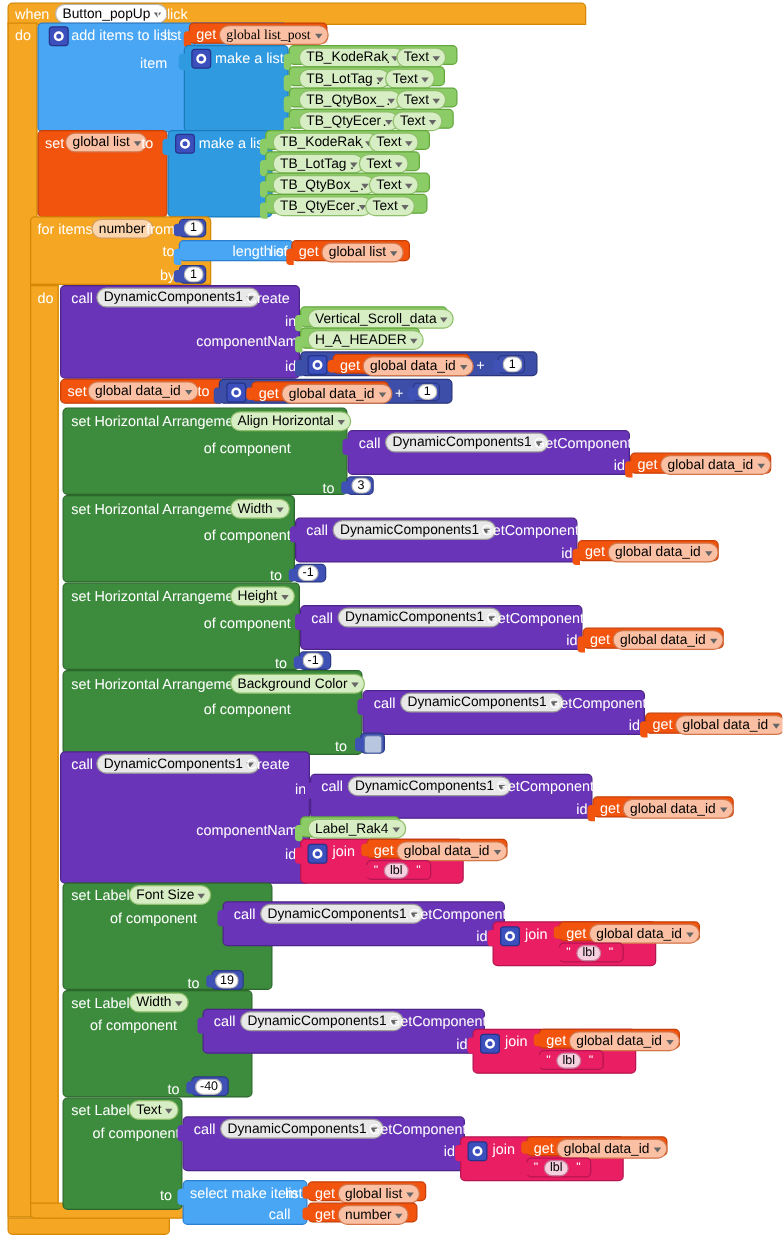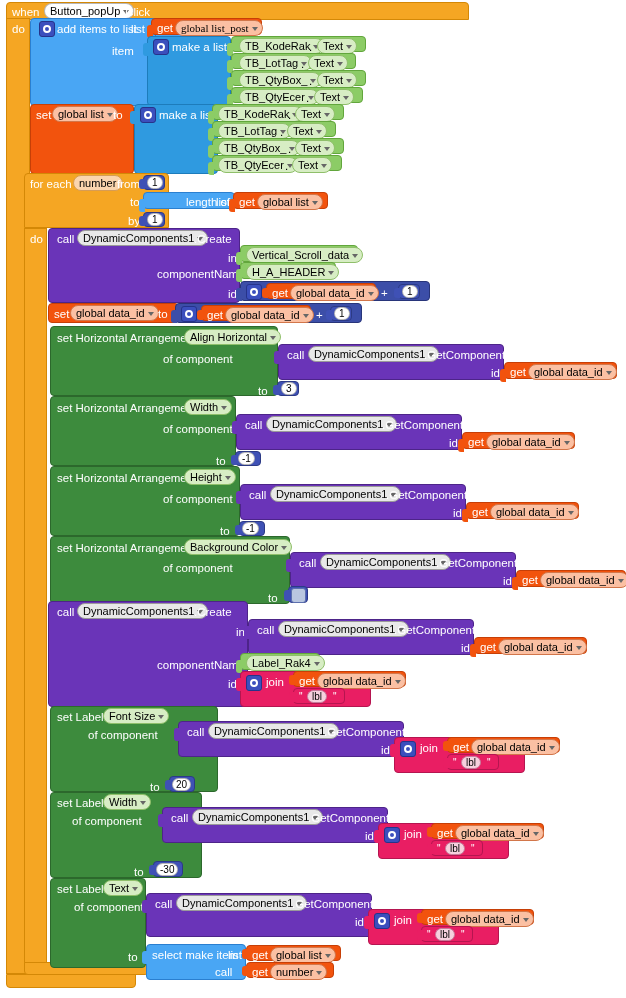--- a/index.html
+++ b/index.html
@@ -152,21 +152,21 @@
       <span class="plug" style="background:#8ccc66;"></span>
     </div>
   <span class="pill greenp" style="position:absolute;left:218px;top:157px;">TB_QtyEcer</span>
   <span class="lbl dark" style="left:285px;top:160px;">.</span>
   <span class="pill greenp" style="position:absolute;left:292px;top:157px;">Text</span>
 
   <div class="blk c-ctrl" style="left:24px;top:173px;width:145px;height:55px;border-radius:4px 4px 0 0;"></div>
   <div class="blk c-ctrl" style="left:24px;top:228px;width:23px;height:740px;border-radius:0;"></div>
   <div class="blk c-ctrl" style="left:24px;top:962px;width:125px;height:13px;border-radius:0 0 4px 4px;"></div>
 
-  <span class="lbl" style="left:30px;top:178px;">for each</span>
+  <span class="lbl" style="left:30px;top:178px;">for items</span>
   <span class="pill ctrlp nodrop" style="position:absolute;left:73px;top:175px;">number</span>
   <span class="lbl" style="left:117px;top:178px;">from</span>
   <div class="blk c-math" style="left:143px;top:175px;width:22px;height:15px;">
       <span class="plug" style="background:#3f51b5;top:3px;height:10px;"></span>
     </div>
   <span class="pill nodrop" style="position:absolute;left:147px;top:176px;font-size:10px;padding:0px 4px;">1</span>
 
   <span class="lbl" style="left:130px;top:196px;">to</span>
   <div class="blk c-list" style="left:143px;top:192px;width:92px;height:17px;">
       <span class="plug" style="background:#49a6f4;"></span>
@@ -395,21 +395,21 @@
   <div class="blk c-text" style="left:447px;top:754px;width:52px;height:16px;">
       <span class="plug" style="background:#e91e63;top:3px;height:10px;"></span>
     </div>
   <span class="quote" style="position:absolute;left:453px;top:757px;">"</span>
   <span class="pill textp nodrop" style="position:absolute;left:461px;top:756px;font-size:10px;padding:0 4px;">lbl</span>
   <span class="quote" style="position:absolute;left:487px;top:757px;">"</span>
   <span class="lbl" style="left:150px;top:781px;">to</span>
   <div class="blk c-math" style="left:169px;top:776px;width:26px;height:16px;">
       <span class="plug" style="background:#3f51b5;top:3px;height:10px;"></span>
     </div>
-  <span class="pill nodrop" style="position:absolute;left:172px;top:778px;font-size:10px;padding:0px 3px;">20</span>
+  <span class="pill nodrop" style="position:absolute;left:172px;top:778px;font-size:10px;padding:0px 3px;">19</span>
 
   <div class="blk c-set" style="left:50px;top:792px;width:152px;height:86px;"></div>
   <span class="lbl" style="left:57px;top:797px;">set Label.</span>
   <span class="pill greenp" style="position:absolute;left:103px;top:794px;">Width</span>
   <span class="lbl" style="left:72px;top:815px;">of component</span>
   <div class="blk c-proc" style="left:162px;top:807px;width:226px;height:36px;">
       <span class="plug" style="background:#6a34b8;"></span>
     </div>
   <span class="lbl" style="left:171px;top:812px;">call</span>
   <span class="pill greypill" style="position:absolute;left:192px;top:809px;">DynamicComponents1</span>
@@ -428,21 +428,21 @@
   <div class="blk c-text" style="left:431px;top:840px;width:52px;height:16px;">
       <span class="plug" style="background:#e91e63;top:3px;height:10px;"></span>
     </div>
   <span class="quote" style="position:absolute;left:437px;top:843px;">"</span>
   <span class="pill textp nodrop" style="position:absolute;left:445px;top:842px;font-size:10px;padding:0 4px;">lbl</span>
   <span class="quote" style="position:absolute;left:471px;top:843px;">"</span>
   <span class="lbl" style="left:134px;top:866px;">to</span>
   <div class="blk c-math" style="left:153px;top:861px;width:30px;height:16px;">
       <span class="plug" style="background:#3f51b5;top:3px;height:10px;"></span>
     </div>
-  <span class="pill nodrop" style="position:absolute;left:156px;top:863px;font-size:10px;padding:0px 3px;">-30</span>
+  <span class="pill nodrop" style="position:absolute;left:156px;top:863px;font-size:10px;padding:0px 3px;">-40</span>
 
   <div class="blk c-set" style="left:50px;top:878px;width:96px;height:90px;"></div>
   <span class="lbl" style="left:57px;top:883px;">set Label.</span>
   <span class="pill greenp" style="position:absolute;left:103px;top:880px;">Text</span>
   <span class="lbl" style="left:74px;top:901px;">of component</span>
   <div class="blk c-proc" style="left:146px;top:893px;width:226px;height:44px;">
       <span class="plug" style="background:#6a34b8;"></span>
     </div>
   <span class="lbl" style="left:155px;top:898px;">call</span>
   <span class="pill greypill" style="position:absolute;left:176px;top:895px;">DynamicComponents1</span>

